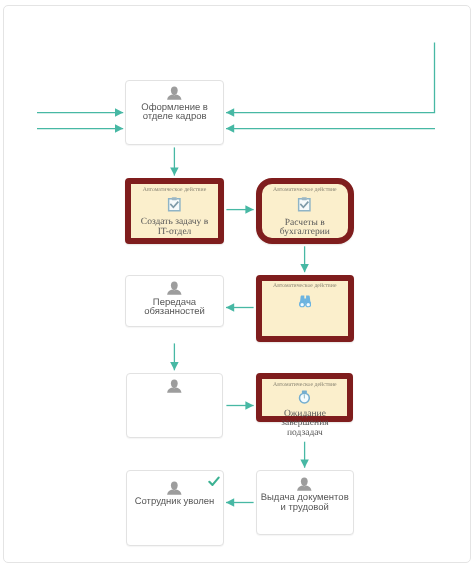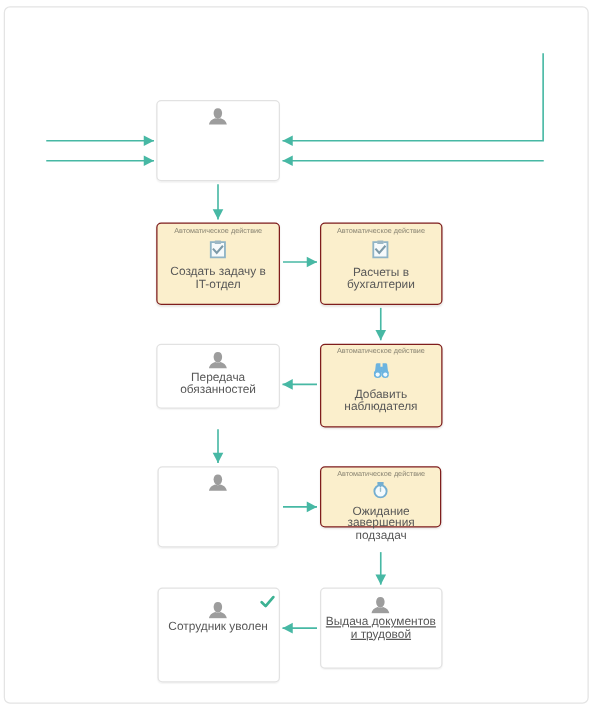--- a/index.html
+++ b/index.html
@@ -4,21 +4,21 @@
 <style>
   html,body{margin:0;padding:0;background:#ffffff;}
   body{width:474px;height:568px;overflow:hidden;
        font-family:"Liberation Sans",sans-serif;
        -webkit-font-smoothing:antialiased;text-rendering:geometricPrecision;}
   #canvas{position:absolute;left:3.2px;top:4.6px;width:467.9px;height:558.6px;
           background:#fff;border:1px solid #e4e4e4;border-radius:5px;box-sizing:border-box;}
   #edges{position:absolute;left:0;top:0;width:474px;height:568px;}
   .node{position:absolute;box-sizing:border-box;border-radius:4px;}
   .node.user{background:#fff;border:1px solid #e2e2e2;box-shadow:0 1px 1px rgba(0,0,0,.045);}
-  .node.auto{background:#fbefcc;border:1px solid #7f1d1d;box-shadow:0 1px 1.5px rgba(90,80,55,.14);}
+  .node.auto{background:#fbefcc;border:6px solid #7f1d1d;box-shadow:0 1px 1.5px rgba(90,80,55,.14);font-family:Liberation Serif, serif;}
   .ntitle{position:absolute;left:0;right:0;text-align:center;transform:translateZ(0);
           font-size:5.8px;line-height:6px;color:#8a8573;white-space:nowrap;}
   .nlabel{position:absolute;left:0;right:0;text-align:center;transform:translateZ(0);
           font-size:9.5px;line-height:9.3px;color:#575757;white-space:pre-line;}
   .nicon{position:absolute;left:0;right:0;text-align:center;line-height:0;}
 </style>
 </head>
 <body>
 
 <div id="canvas"></div>
@@ -45,36 +45,38 @@
   </g>
 </svg>
 
 <div class="node user" style="left:125.4px;top:79.8px;width:98.4px;height:65.5px;">
   <div class="nicon" style="top:5.5px;">
     <svg width="14.6" height="14.4" viewBox="0 0 14.6 14.4">
         <path fill="#9d9d9d" d="M7.3,0.55c-2.15,0-3.4,1.6-3.4,3.95c0,2.35,1.45,4.75,3.4,4.75s3.4-2.4,3.4-4.75C10.7,2.15,9.45,0.55,7.3,0.55z"></path>
         <path fill="#9d9d9d" d="M9.5,8.6C8.9,9.0,8.15,9.25,7.3,9.25S5.7,9.0,5.1,8.6C2.45,9.3,0.45,11.2,0.1,13.65h14.4C14.15,11.2,12.15,9.3,9.5,8.6z"></path>
       </svg>
   </div>
+  <div class="nlabel" style="top:22.3px;">Оформление в
+отделе кадров</div>
 </div>
 
 <div class="node auto" style="left:125.1px;top:178.4px;width:98.8px;height:65.2px;">
   <div class="ntitle" style="top:2.5px;">Автоматическое действие</div>
   <div class="nicon" style="top:12px;">
     <svg width="14.6" height="16.2" viewBox="0 0 13.5 15">
         <path fill="#f6fafb" stroke="#8fb4c6" stroke-width="1.35" d="M4.6,2.55H1.5v11.2h10.5V2.55H8.9"></path>
         <path fill="#9cb7c4" d="M5.05,1.25h3.4c0.4,0,0.72,0.32,0.72,0.72v1.25c0,0.4-0.32,0.72-0.72,0.72h-3.4c-0.4,0-0.72-0.32-0.72-0.72V1.97C4.33,1.57,4.65,1.25,5.05,1.25z"></path>
         <path fill="none" stroke="#7d9aa8" stroke-width="1.55" stroke-linecap="square" stroke-linejoin="miter" d="M3.6,7.9l2.3,2.6l4.1-4.7"></path>
       </svg>
   </div>
   <div class="nlabel" style="top:34px;">Создать задачу в
 IT-отдел</div>
 </div>
 
-<div class="node auto" style="left:255.9px;top:178.4px;width:97.8px;height:65.3px;">
+<div class="node auto" style="left:255.9px;top:178.4px;width:97.8px;height:65.3px;border-radius:16px;">
   <div class="ntitle" style="top:2.5px;">Автоматическое действие</div>
   <div class="nicon" style="top:12px;">
     <svg width="14.6" height="16.2" viewBox="0 0 13.5 15">
         <path fill="#f6fafb" stroke="#8fb4c6" stroke-width="1.35" d="M4.6,2.55H1.5v11.2h10.5V2.55H8.9"></path>
         <path fill="#9cb7c4" d="M5.05,1.25h3.4c0.4,0,0.72,0.32,0.72,0.72v1.25c0,0.4-0.32,0.72-0.72,0.72h-3.4c-0.4,0-0.72-0.32-0.72-0.72V1.97C4.33,1.57,4.65,1.25,5.05,1.25z"></path>
         <path fill="none" stroke="#7d9aa8" stroke-width="1.55" stroke-linecap="square" stroke-linejoin="miter" d="M3.6,7.9l2.3,2.6l4.1-4.7"></path>
       </svg>
   </div>
   <div class="nlabel" style="top:34.5px;">Расчеты в
 бухгалтерии</div>
@@ -99,22 +101,20 @@
           <path d="M5.5,0.55H2.85C2.25,0.55,1.75,1.05,1.7,1.65L1.0,7.8h4.5V0.55z"></path>
           <path d="M7.3,0.55h2.65c0.6,0,1.1,0.5,1.15,1.1l0.7,6.15H7.3V0.55z"></path>
           <path d="M5.2,3.6h2.4v4.6H5.2z"></path>
           <circle cx="3.25" cy="9.5" r="3.25"></circle>
           <circle cx="9.55" cy="9.5" r="3.25"></circle>
         </g>
         <circle cx="3.25" cy="9.95" r="1.75" fill="#f0faff"></circle>
         <circle cx="9.55" cy="9.95" r="1.75" fill="#f0faff"></circle>
       </svg>
   </div>
-  <div class="nlabel" style="top:35.5px;">Добавить
-наблюдателя</div>
 </div>
 
 <div class="node user" style="left:125.5px;top:372.6px;width:97.9px;height:65.9px;">
   <div class="nicon" style="top:5.5px;">
     <svg width="14.6" height="14.4" viewBox="0 0 14.6 14.4">
         <path fill="#9d9d9d" d="M7.3,0.55c-2.15,0-3.4,1.6-3.4,3.95c0,2.35,1.45,4.75,3.4,4.75s3.4-2.4,3.4-4.75C10.7,2.15,9.45,0.55,7.3,0.55z"></path>
         <path fill="#9d9d9d" d="M9.5,8.6C8.9,9.0,8.15,9.25,7.3,9.25S5.7,9.0,5.1,8.6C2.45,9.3,0.45,11.2,0.1,13.65h14.4C14.15,11.2,12.15,9.3,9.5,8.6z"></path>
       </svg>
   </div>
 </div>
@@ -134,21 +134,21 @@
 подзадач</div>
 </div>
 
 <div class="node user" style="left:255.5px;top:470px;width:98.4px;height:65.4px;">
   <div class="nicon" style="top:5.5px;">
     <svg width="14.6" height="14.4" viewBox="0 0 14.6 14.4">
         <path fill="#9d9d9d" d="M7.3,0.55c-2.15,0-3.4,1.6-3.4,3.95c0,2.35,1.45,4.75,3.4,4.75s3.4-2.4,3.4-4.75C10.7,2.15,9.45,0.55,7.3,0.55z"></path>
         <path fill="#9d9d9d" d="M9.5,8.6C8.9,9.0,8.15,9.25,7.3,9.25S5.7,9.0,5.1,8.6C2.45,9.3,0.45,11.2,0.1,13.65h14.4C14.15,11.2,12.15,9.3,9.5,8.6z"></path>
       </svg>
   </div>
-  <div class="nlabel" style="top:22.3px;text-decoration:underline;">Выдача документов
+  <div class="nlabel" style="top:22.3px;">Выдача документов
 и трудовой</div>
 </div>
 
 <div class="node user" style="left:125.5px;top:470px;width:98px;height:76px;">
   <div class="nicon" style="top:9.5px;">
     <svg width="14.6" height="14.4" viewBox="0 0 14.6 14.4">
         <path fill="#9d9d9d" d="M7.3,0.55c-2.15,0-3.4,1.6-3.4,3.95c0,2.35,1.45,4.75,3.4,4.75s3.4-2.4,3.4-4.75C10.7,2.15,9.45,0.55,7.3,0.55z"></path>
         <path fill="#9d9d9d" d="M9.5,8.6C8.9,9.0,8.15,9.25,7.3,9.25S5.7,9.0,5.1,8.6C2.45,9.3,0.45,11.2,0.1,13.65h14.4C14.15,11.2,12.15,9.3,9.5,8.6z"></path>
       </svg>
   </div>

